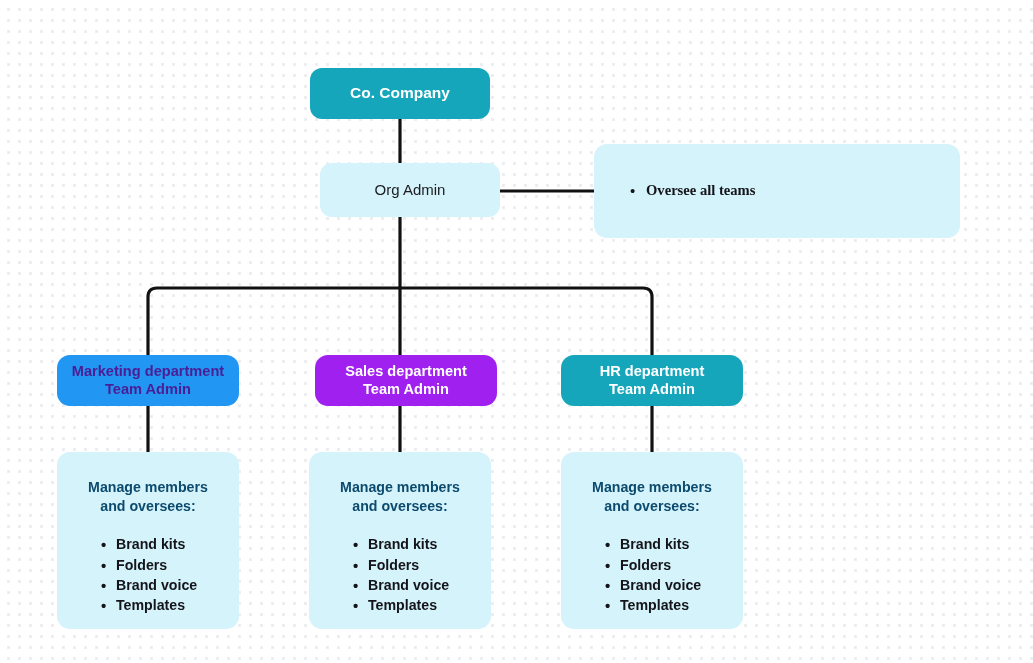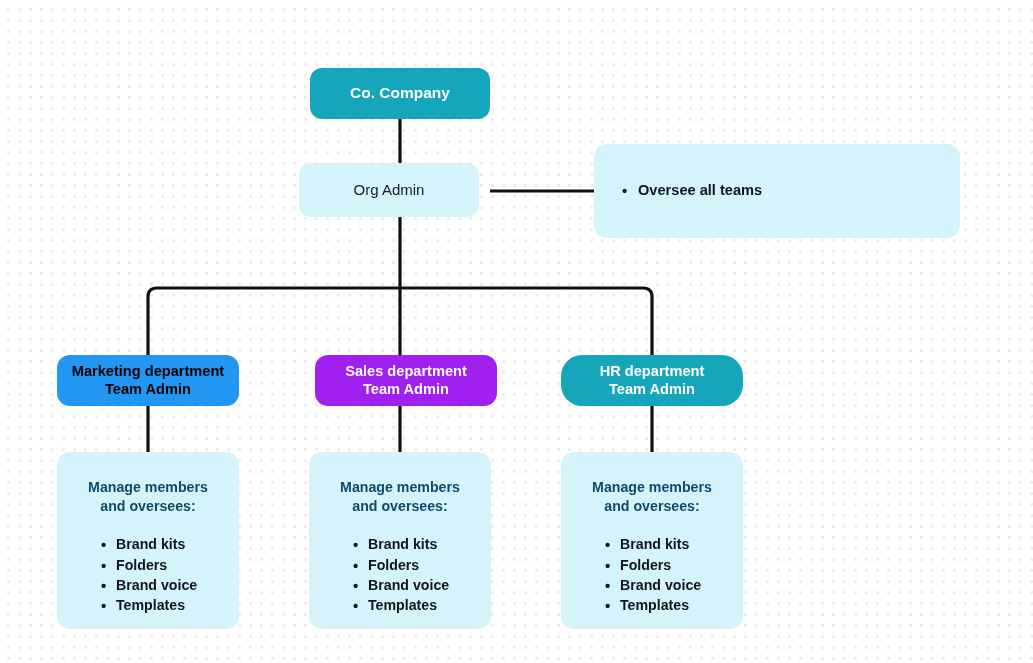--- a/index.html
+++ b/index.html
@@ -55,21 +55,21 @@
     width: 180px; height: 51px;
     background: #16A6BC;
     color: #ffffff;
     font-size: 15.5px;
     font-weight: bold;
     border-radius: 12px;
   }
 
   
   #node-org-admin {
-    left: 299px;  top: 163px;
+    left: 320px;  top: 163px;
     width: 180px; height: 54px;
     background: #D4F3FA;
     color: #1c1c22;
     font-size: 15px;
     font-weight: normal;
     border-radius: 12px;
   }
 
   
   #panel-org-duties {
@@ -77,21 +77,22 @@
     z-index: 2;
     left: 594px; top: 144px;
     width: 366px; height: 94px;
     background: #D4F3FA;
     border-radius: 13px;
     display: flex;
     align-items: center;
   }
   #panel-org-duties ul {
     list-style: none;
-    padding-left: 28px;
+    padding-left: 36px;
+    font-family: Liberation Serif, serif;
   }
   #panel-org-duties li {
     position: relative;
     font-size: 14.6px;
     font-weight: bold;
     color: #14141a;
     line-height: 1.62;
     padding-left: 16px;
     white-space: nowrap;
   }
@@ -107,21 +108,21 @@
     width: 182px;
     height: 51px;
     top: 355px;
     color: #ffffff;
     font-size: 14.6px;
     font-weight: bold;
     border-radius: 13px;
   }
   #node-dept-0 { left: 57px;  background: #2196F3; }
   #node-dept-1 { left: 315px; background: #A020F0; }
-  #node-dept-2 { left: 561px; background: #16A6BC; border-radius: 21px; }
+  #node-dept-2 { left: 561px; background: #16A6BC; }
 
   
   .dept-panel {
     position: absolute;
     z-index: 2;
     top: 452px;
     width: 182px;
     height: 177px;
     background: #D4F3FA;
     border-radius: 13px;
@@ -190,21 +191,21 @@
   <div class="node" id="node-org-admin" style="background: rgb(212, 243, 250); color: rgb(28, 28, 34);">
     <span class="node-title">Org Admin</span>
   </div>
 
   <div id="panel-org-duties" style="background: rgb(212, 243, 250);">
     <ul>
       <li>Oversee all teams</li>
     </ul>
   </div>
 
-  <div class="node dept" id="node-dept-0" style="background: rgb(33, 150, 243); color: #000000;">
+  <div class="node dept" id="node-dept-0" style="background: rgb(33, 150, 243); color: #4c1d95;">
     <span class="node-title">Marketing department
 Team Admin</span>
   </div>
   <div class="node dept" id="node-dept-1" style="background: rgb(160, 32, 240); color: rgb(255, 255, 255);">
     <span class="node-title">Sales department
 Team Admin</span>
   </div>
   <div class="node dept" id="node-dept-2" style="background: rgb(22, 166, 188); color: rgb(255, 255, 255);">
     <span class="node-title">HR department
 Team Admin</span>

